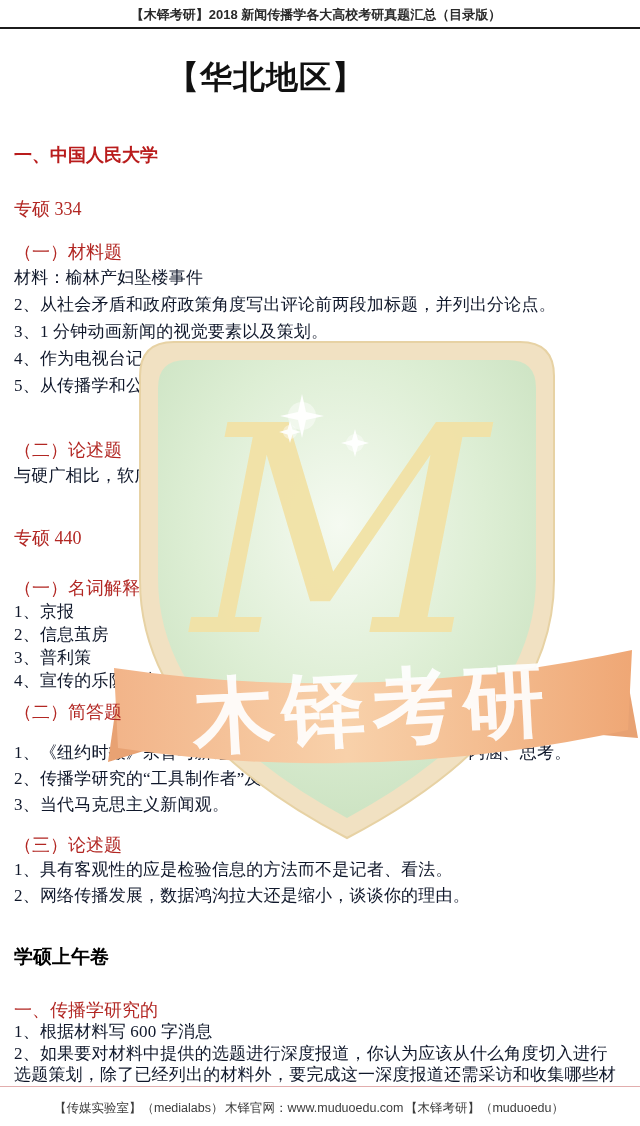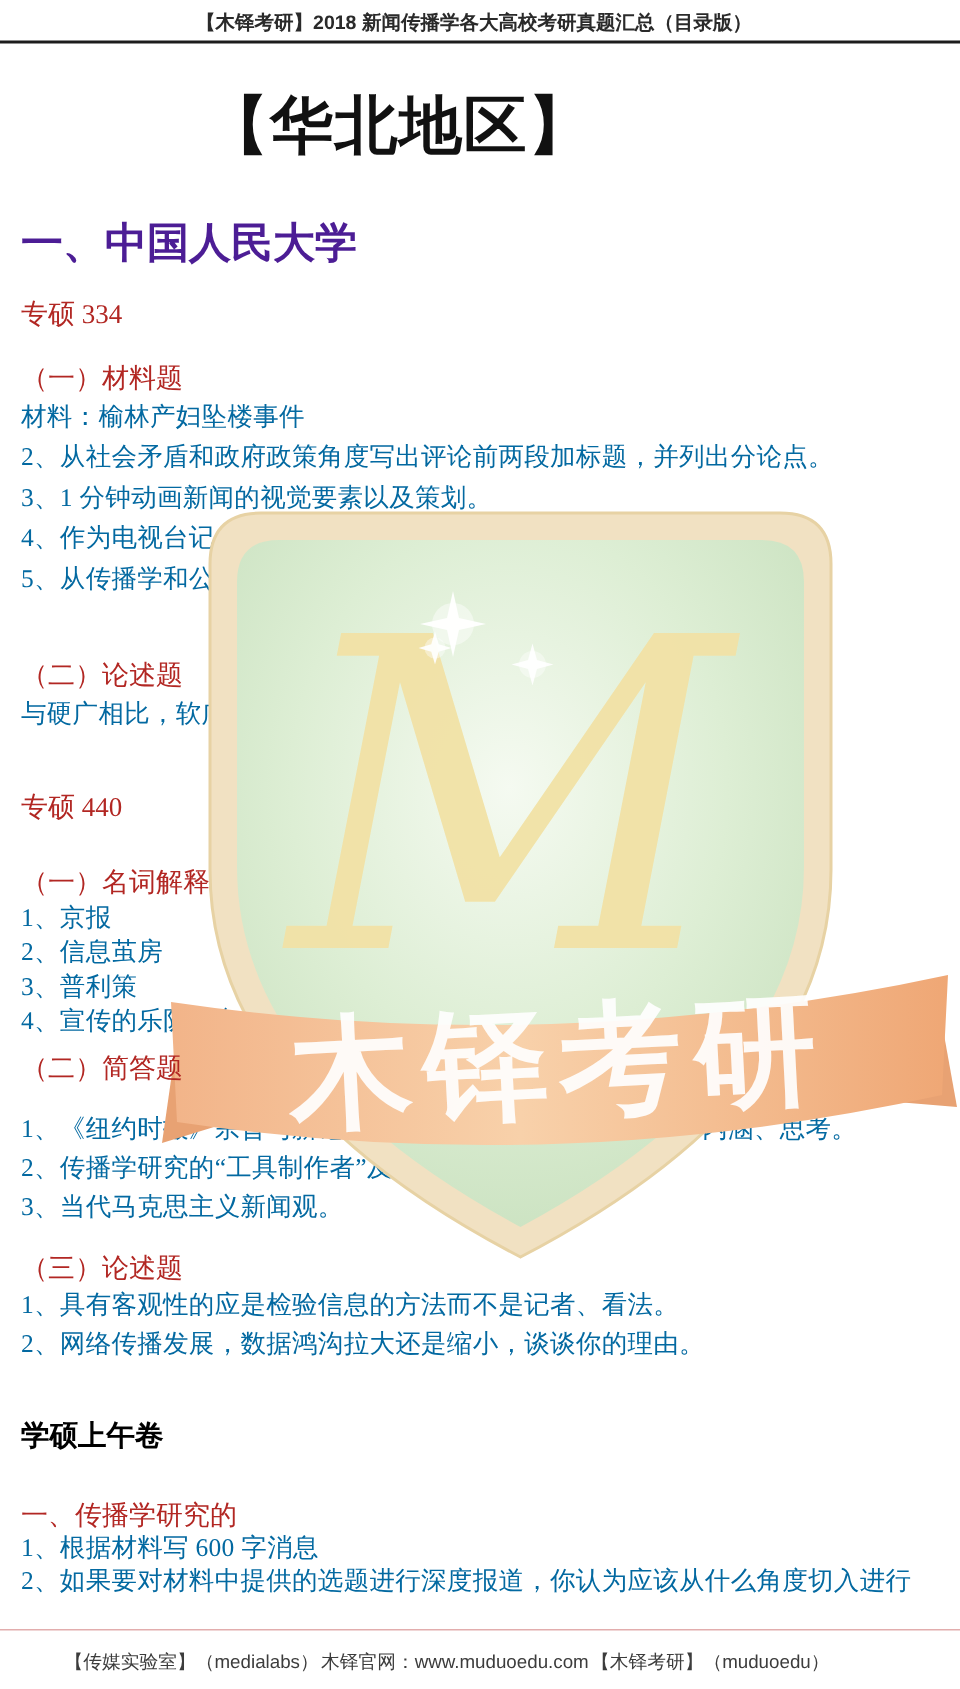--- a/index.html
+++ b/index.html
@@ -10,38 +10,38 @@
 
   .page-header {
     position:absolute; top:6px; left:0; width:632px; text-align:center;
     font-family:"Liberation Sans","DejaVu Sans",sans-serif;
     font-size:13px; font-weight:bold; color:#2a2a2a; z-index:3;
   }
   .header-rule { position:absolute; top:27px; left:0; width:640px; height:2px; background:#1c1c1c; z-index:3; }
 
   .page-title {
     position:absolute; top:56px; left:0; width:532px; text-align:center;
-    font-size:42px; font-weight:bold; color:#111; letter-spacing:1px; z-index:3;
+    font-size:32px; font-weight:bold; color:#111; letter-spacing:1px; z-index:3;
   }
 
   .h-red   { color:#b22723; font-weight:normal; font-size:18px; z-index:3; }
-  .h-red-lg{ color:#4c1d95; font-weight:bold; font-size:28px; z-index:3; }
+  .h-red-lg{ color:#b91c1c; font-weight:bold; font-size:18px; z-index:3; }
   .h-black { color:#000000; font-weight:bold; font-size:19px; z-index:3; }
 
-  .body-line { font-size:17px; color:#0369a1; line-height:27px; z-index:3; letter-spacing:0.2px; }
+  .body-line { font-size:17px; color:#0f172a; line-height:27px; z-index:3; letter-spacing:0.2px; }
   .tight .body-line { line-height:23px; }
   .mid .body-line { line-height:26px; }
   .para .body-line { line-height:21.5px; }
 
   .pre-footer-rule {
     position:absolute; top:1086px; left:0; width:640px; height:1px;
     background:rgba(203,106,106,0.55); z-index:3;
   }
   .page-footer {
-    position:absolute; top:1100px; left:1px; width:592px; padding:0 40px 0 42px;
+    position:absolute; top:1100px; left:12px; width:592px; padding:0 40px 0 42px;
     display:flex; justify-content:space-between;
     font-family:"Liberation Sans","DejaVu Sans",sans-serif;
     font-size:12.5px; color:#3c3c3c; z-index:3;
   }
 
   .watermark { position:absolute; left:102px; top:330px; width:540px; height:520px; z-index:1; }
 </style>
 </head>
 <body>
 
@@ -126,20 +126,21 @@
   <div class="body-line">1、具有客观性的应是检验信息的方法而不是记者、看法。</div>
   <div class="body-line">2、网络传播发展，数据鸿沟拉大还是缩小，谈谈你的理由。</div>
 </div>
 
 <div class="abs h-black" style="top:944px">学硕上午卷</div>
 
 <div class="abs h-red" style="top:998px">一、传播学研究的</div>
 <div class="abs para" style="top:1021px">
   <div class="body-line">1、根据材料写 600 字消息</div>
   <div class="body-line">2、如果要对材料中提供的选题进行深度报道，你认为应该从什么角度切入进行</div>
+  <div class="body-line">选题策划，除了已经列出的材料外，要完成这一深度报道还需采访和收集哪些材</div>
 </div>
 
 <div class="pre-footer-rule"></div>
 <div class="page-footer">
   <span>【传媒实验室】（medialabs）</span>
   <span>木铎官网：www.muduoedu.com</span>
   <span>【木铎考研】（muduoedu）</span>
 </div>
 
 </body></html>

